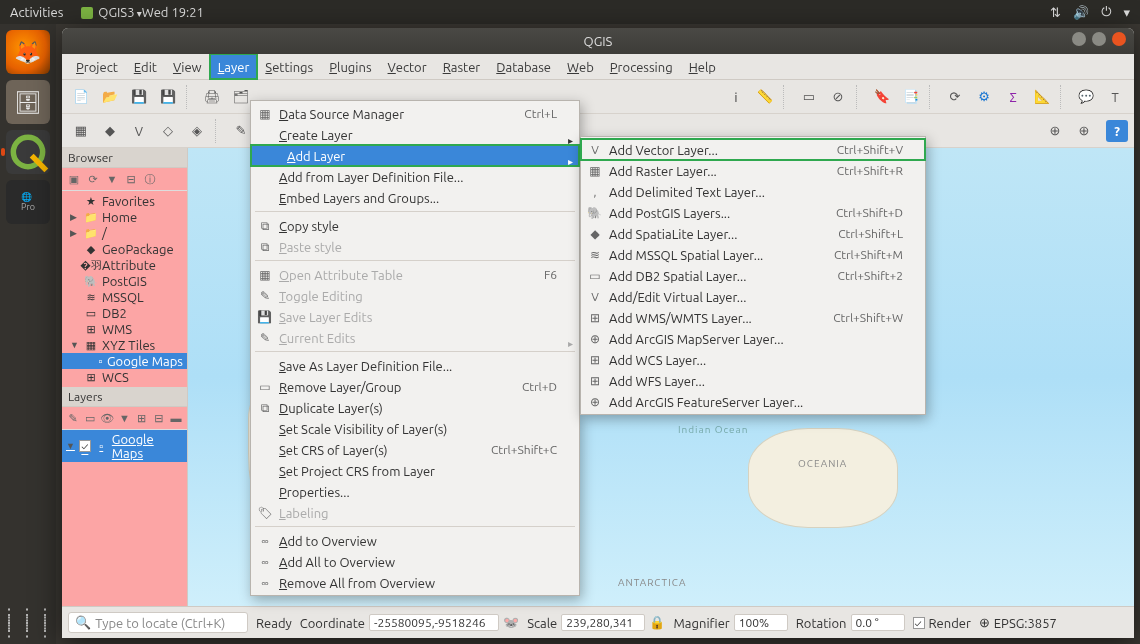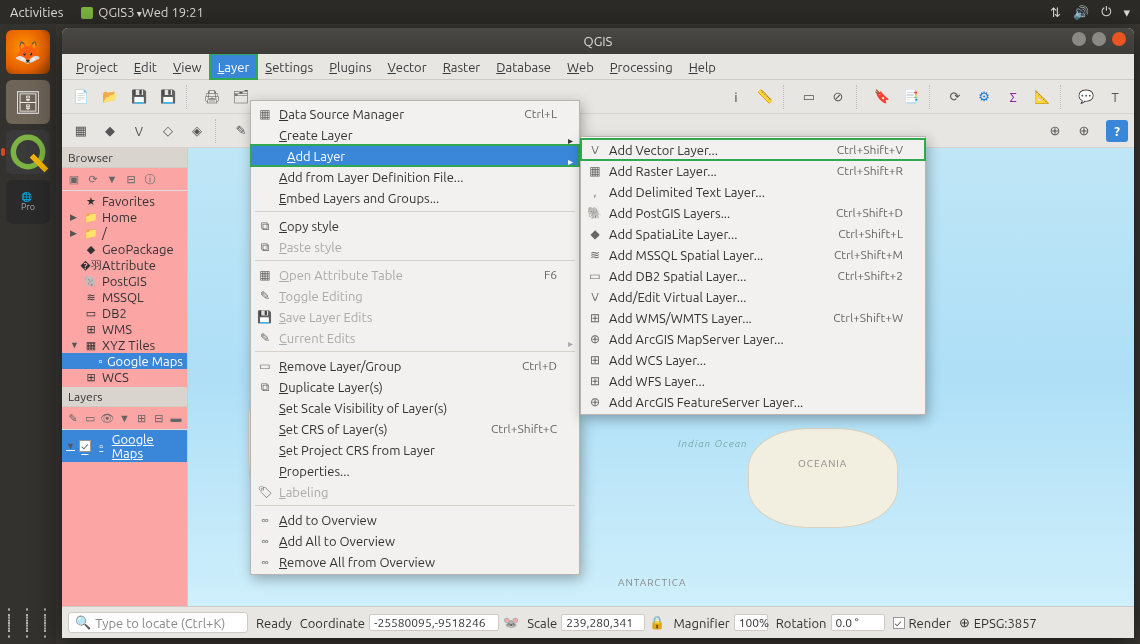--- a/index.html
+++ b/index.html
@@ -288,21 +288,21 @@
         <div class="continent sa"></div>
         <div class="continent af"></div>
         <div class="continent eu"></div>
         <div class="continent as"></div>
         <div class="continent au"></div>
         <div class="ant"></div>
         <div class="map-label" style="left:100px; top:280px; text-align:center">SOUTH
 AMERICA</div>
         <div class="map-label" style="left:610px; top:310px">OCEANIA</div>
         <div class="map-label" style="left:430px; bottom:18px">ANTARCTICA</div>
-        <div class="map-label" style="left:490px; top:290px; font-style:italic; color:#7aa">Indian
+        <div class="map-label" style="left:490px; top:276px; color:#7aa">Indian
 Ocean</div>
       </div>
     </div>
 
     <div class="statusbar">
       <div class="locator">
         <span>🔍</span>
         <span>Type to locate (Ctrl+K)</span>
       </div>
       <span>Ready</span>
@@ -311,21 +311,21 @@
         <span class="status-input" style="width:130px">-25580095,-9518246</span>
         <span>🐭</span>
       </div>
       <div class="status-field">
         <span>Scale</span>
         <span class="status-input" style="width:84px">239,280,341</span>
         <span>🔒</span>
       </div>
       <div class="status-field">
         <span>Magnifier</span>
-        <span class="status-input" style="width:34px">100%</span>
+        <span class="status-input" style="width:54px">100%</span>
       </div>
       <div class="status-field">
         <span>Rotation</span>
         <span class="status-input" style="width:54px">0.0 °</span>
       </div>
       <div class="status-field">
         <span class="chk on"></span>
         <span>Render</span>
       </div>
       <div class="status-field">
@@ -376,20 +376,23 @@
         <div class="menu-row disabled">
           <span class="mi">💾</span>
           <span><u>S</u>ave Layer Edits</span>
         </div>
         <div class="menu-row disabled">
           <span class="mi">✎</span>
           <span><u>C</u>urrent Edits</span>
           <span class="sub"></span>
         </div>
         <div class="menu-sep"></div>
+        <div class="menu-row">
+          <span><u>S</u>ave As Layer Definition File...</span>
+        </div>
         <div class="menu-row">
           <span class="mi">▭</span>
           <span><u>R</u>emove Layer/Group</span>
           <span class="sc">Ctrl+D</span>
         </div>
         <div class="menu-row">
           <span class="mi">⧉</span>
           <span><u>D</u>uplicate Layer(s)</span>
         </div>
         <div class="menu-row">

